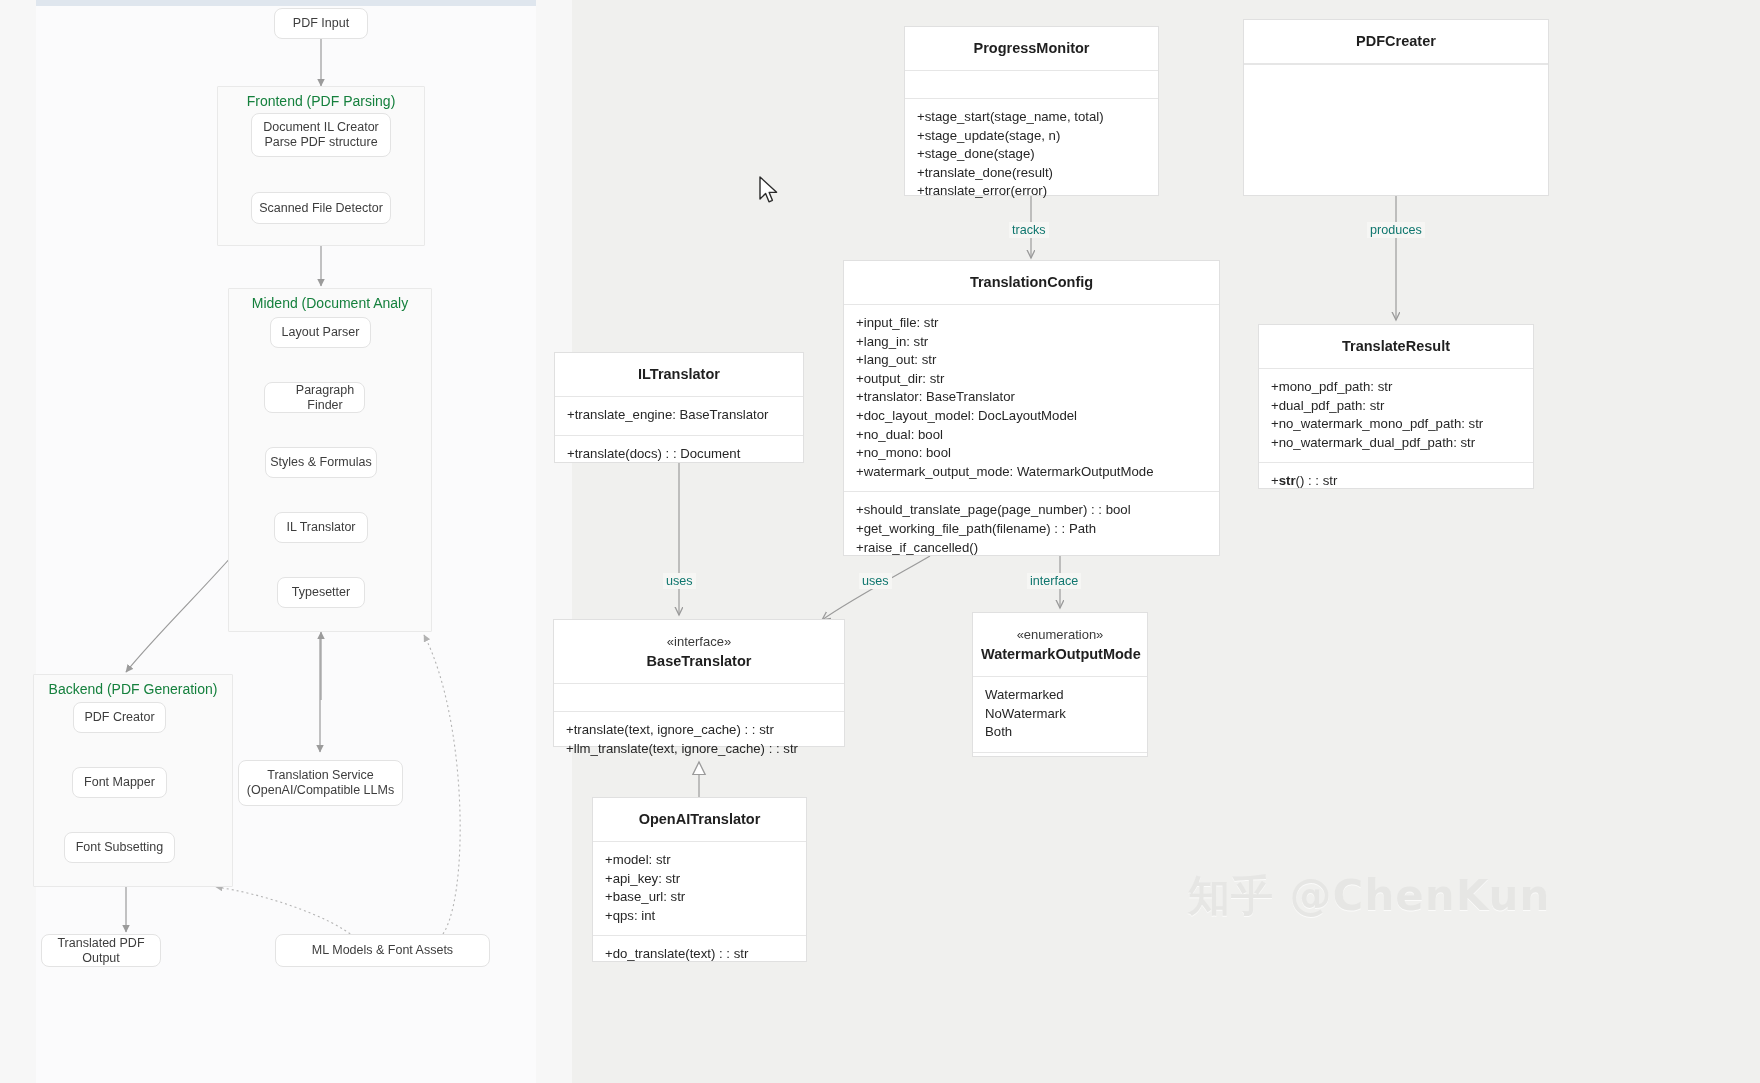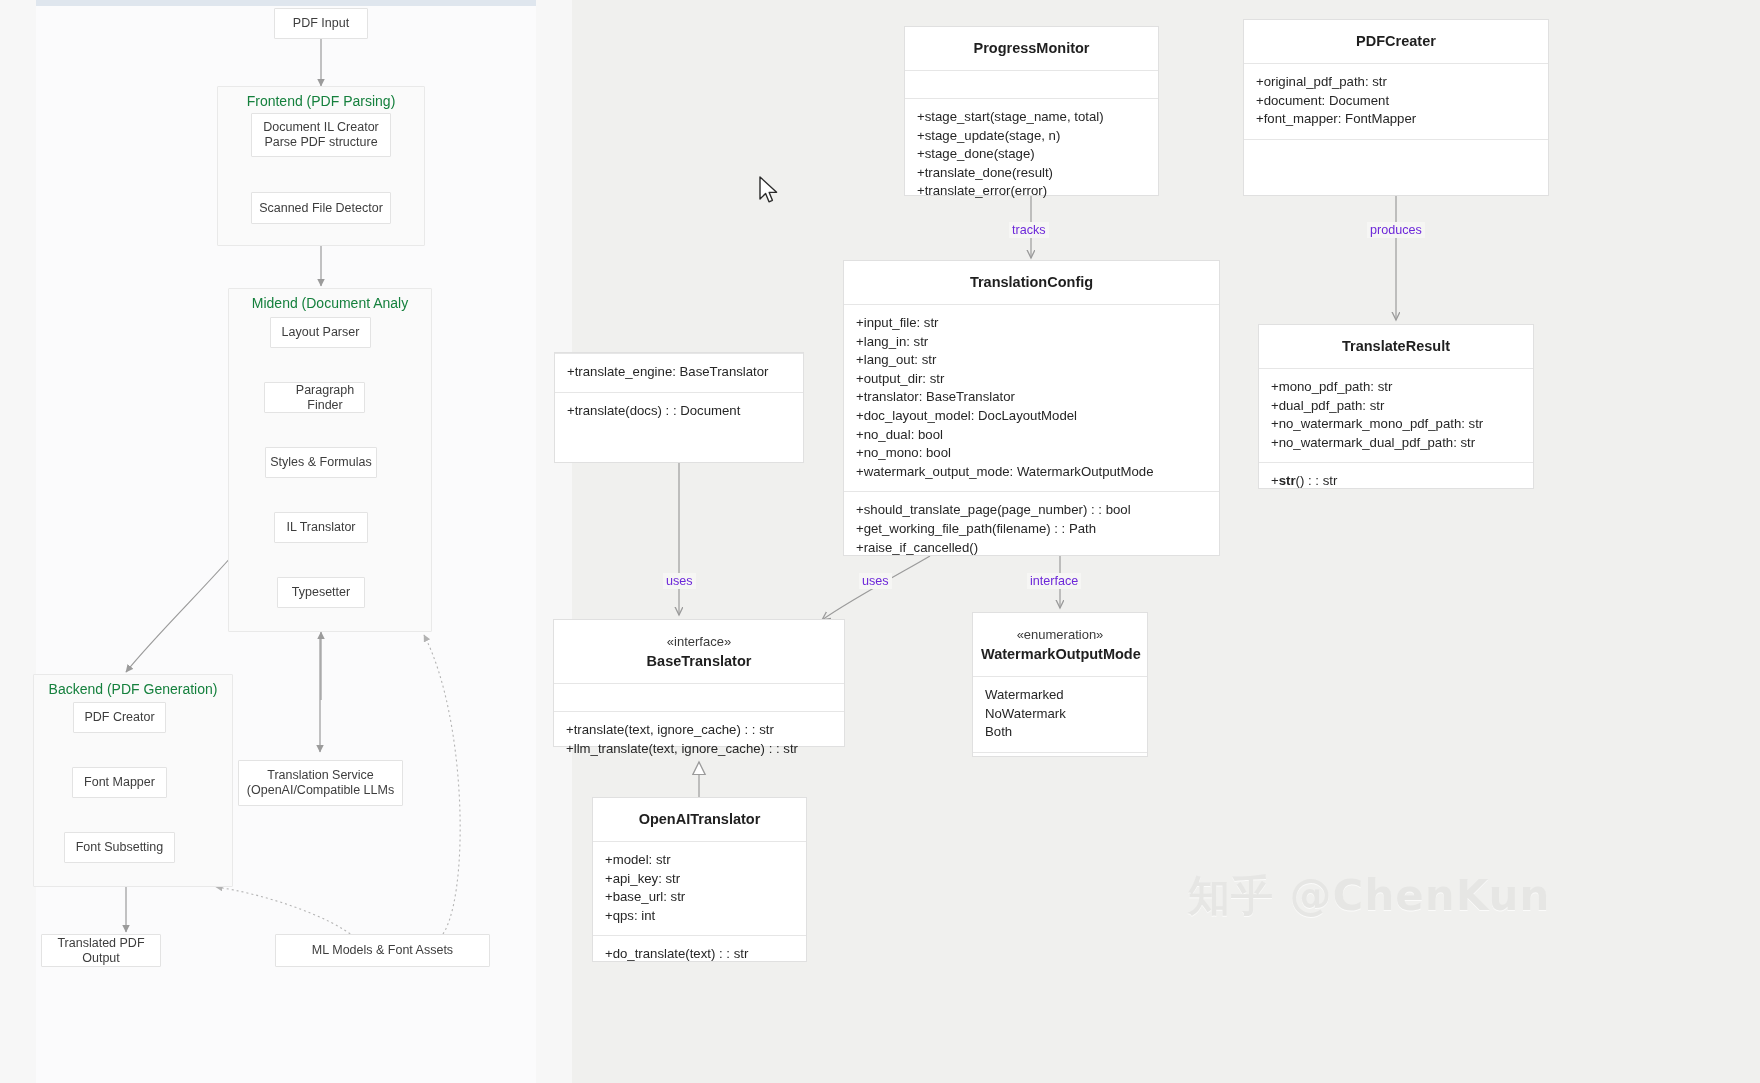--- a/index.html
+++ b/index.html
@@ -23,21 +23,21 @@
   .fnode{
     position:absolute;
     background:#ffffff;
     border:1px solid #e3e3e3;
     box-sizing:border-box;
     display:flex;align-items:center;justify-content:center;
     text-align:center;
     color:#3d3d3d;
     font-size:12.5px;
     line-height:15px;
-    border-radius:1px;
+    border-radius:8px;
   }
   .fgroup{
     position:absolute;
     background:#fafafa;
     border:1px solid #e9e9e9;
     box-sizing:border-box;
     border-radius:1px;
   }
   .fgroup-title{
     position:absolute;left:0;right:0;top:6px;
@@ -74,21 +74,21 @@
     color:#262626;
   }
   .uml-sec.empty{padding:9px 12px;min-height:9px;}
   .uml-sec div{white-space:nowrap;}
   .uml-sec b{font-weight:bold;}
 
   
   .edge-label{
     position:absolute;
     background:#f6f6f4;
-    color:#6d28d9;
+    color:#0f766e;
     font-size:12.6px;
     padding:1px 3px;
     white-space:nowrap;
   }
 
   
   .ov{position:absolute;left:0;top:0;pointer-events:none;}
 
   
   #watermark{
@@ -240,25 +240,20 @@
       <div>+stage_update(stage, n)</div>
       <div>+stage_done(stage)</div>
       <div>+translate_done(result)</div>
       <div>+translate_error(error)</div>
     </div>
   </div>
 
   <div class="uml" style="left:1243px;top:19px;width:306px;height:177px;">
     <div class="uml-title">PDFCreater</div>
     <div class="uml-sep"></div>
-    <div class="uml-sec">
-      <div>+original_pdf_path: str</div>
-      <div>+document: Document</div>
-      <div>+font_mapper: FontMapper</div>
-    </div>
     <div class="uml-sep"></div>
   </div>
 
   <div class="uml" style="left:843px;top:260px;width:377px;height:296px;">
     <div class="uml-title">TranslationConfig</div>
     <div class="uml-sep"></div>
     <div class="uml-sec">
       <div>+input_file: str</div>
       <div>+lang_in: str</div>
       <div>+lang_out: str</div>
@@ -286,20 +281,21 @@
       <div>+no_watermark_mono_pdf_path: str</div>
       <div>+no_watermark_dual_pdf_path: str</div>
     </div>
     <div class="uml-sep"></div>
     <div class="uml-sec">
       <div>+<b>str</b>() : : str</div>
     </div>
   </div>
 
   <div class="uml" style="left:554px;top:352px;width:250px;height:111px;">
+    <div class="uml-title">ILTranslator</div>
     <div class="uml-sep"></div>
     <div class="uml-sec">
       <div>+translate_engine: BaseTranslator</div>
     </div>
     <div class="uml-sep"></div>
     <div class="uml-sec">
       <div>+translate(docs) : : Document</div>
     </div>
   </div>
 

